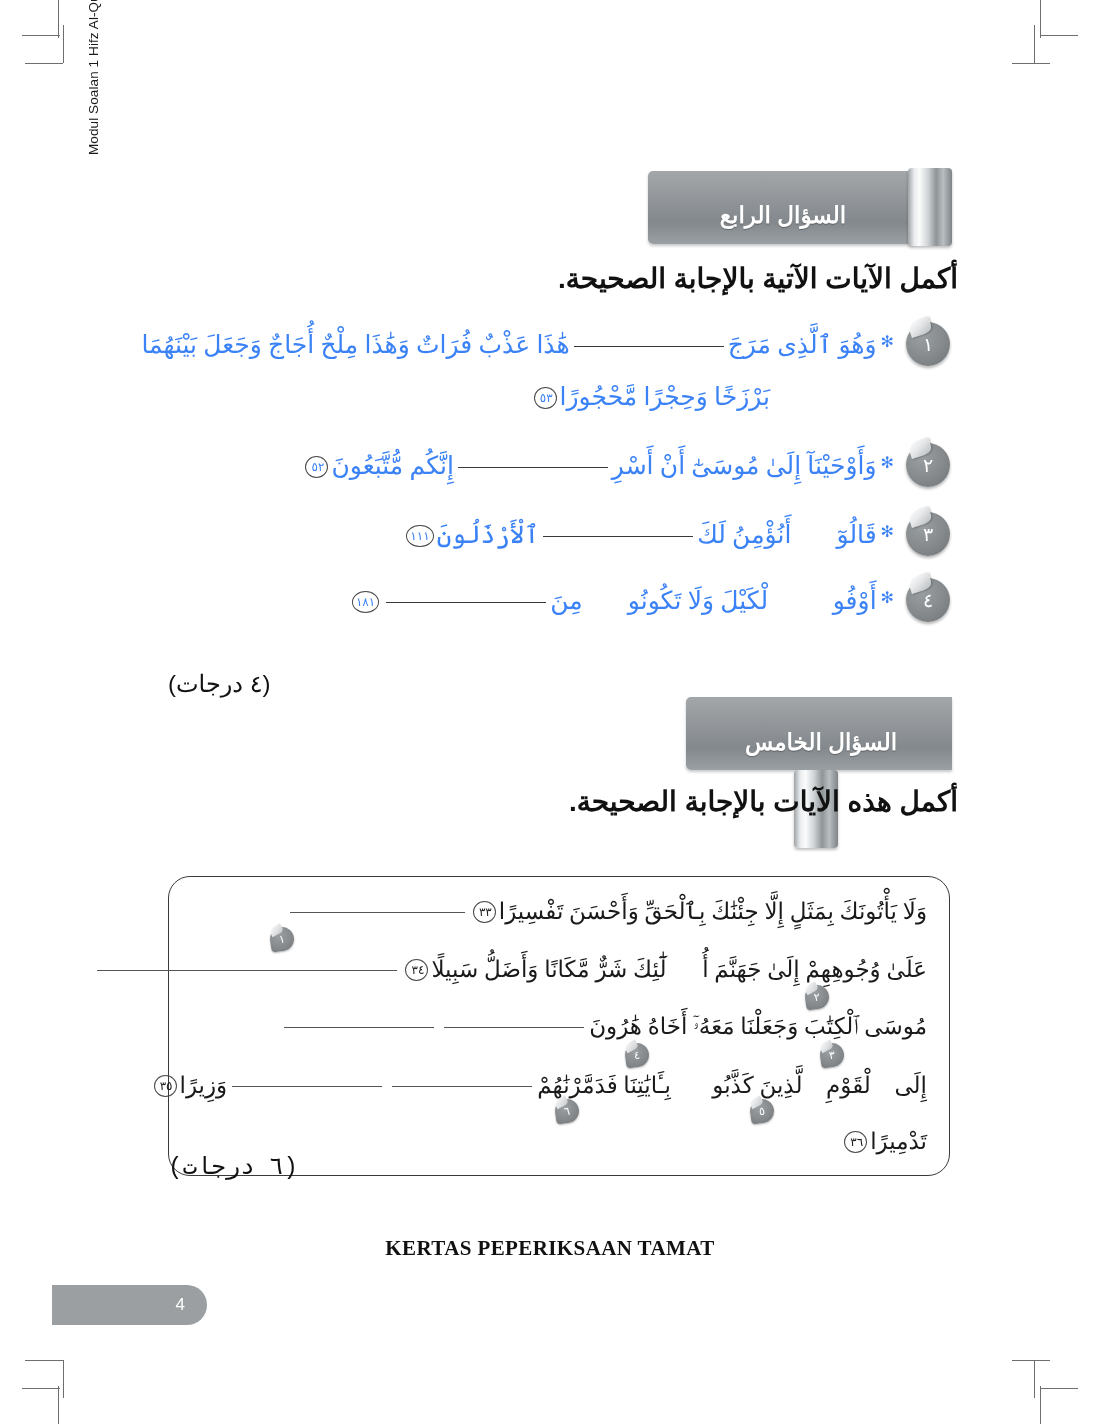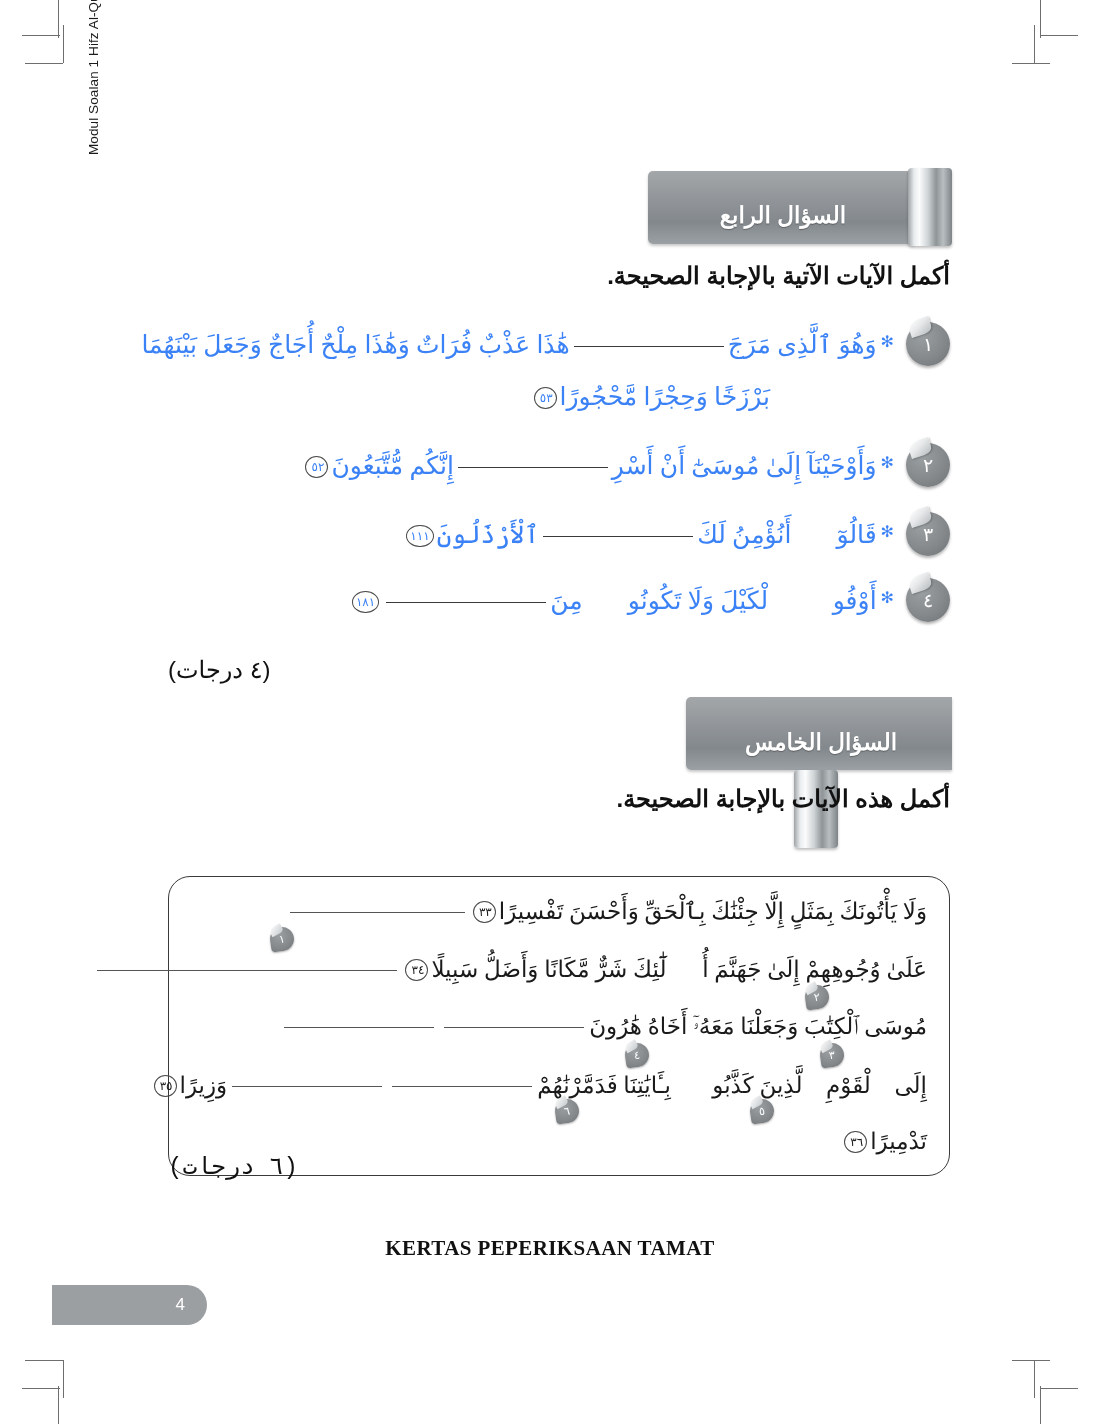--- a/index.html
+++ b/index.html
@@ -92,23 +92,23 @@
     width: 26px; height: 58px;
     border-radius: 0 5px 5px 0;
     background: linear-gradient(180deg,#a9aeb1,#8b9093 60%,#9ea3a6);
     box-shadow: 1px 2px 3px rgba(0,0,0,.2);
     z-index: -1;
   }
 
   
   .instruction {
     position: absolute;
-    right: 150px;
-    direction: rtl;
-    font-size: 24px;
+    right: 142px;
+    direction: rtl;
+    font-size: 28px;
     font-weight: bold;
     color: #111;
     font-family: "Liberation Sans", sans-serif;
   }
 
   
   .badge {
     position: absolute;
     width: 44px;
     height: 44px;
@@ -325,21 +325,21 @@
     <span class="star">✻</span><span>قَالُوٓا۟ أَنُؤْمِنُ لَكَ</span><span class="blank" style="width:150px;"></span><span>ٱلْأَرْذَلُونَ</span><span class="ayah-num">١١١</span>
   </div>
 
   <div class="badge" style="right:150px; top:578px;">
     <span>٤</span>
   </div>
   <div class="verse-row ayah" style="right:206px; top:582px;">
     <span class="star">✻</span><span>أَوْفُوا۟ ٱلْكَيْلَ وَلَا تَكُونُوا۟ مِنَ</span><span class="blank" style="width:160px;"></span><span class="ayah-num">١٨١</span>
   </div>
 
-  <div class="marks" style="top:656px;">(٤ درجات)</div>
+  <div class="marks" style="top:670px;">(٤ درجات)</div>
 
   <div class="banner-wrap" style="right:148px; top:697px;flex-direction:column;">
     <div class="banner">
       <span class="banner-label">السؤال الخامس</span>
     </div>
     <div class="banner-ring"></div>
   </div>
 
   <div class="instruction" style="top:785px;">أكمل هذه الآيات بالإجابة الصحيحة.</div>
 

